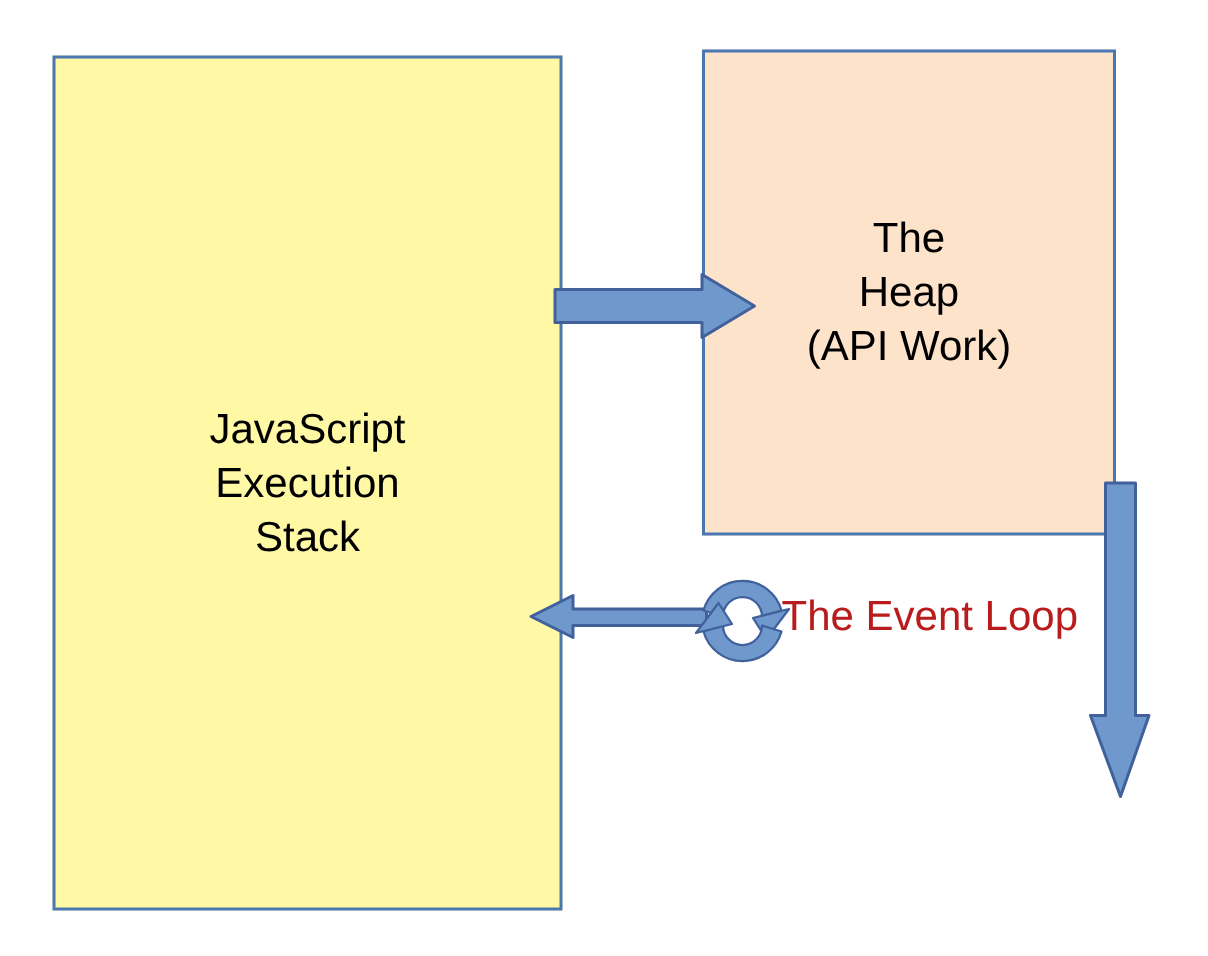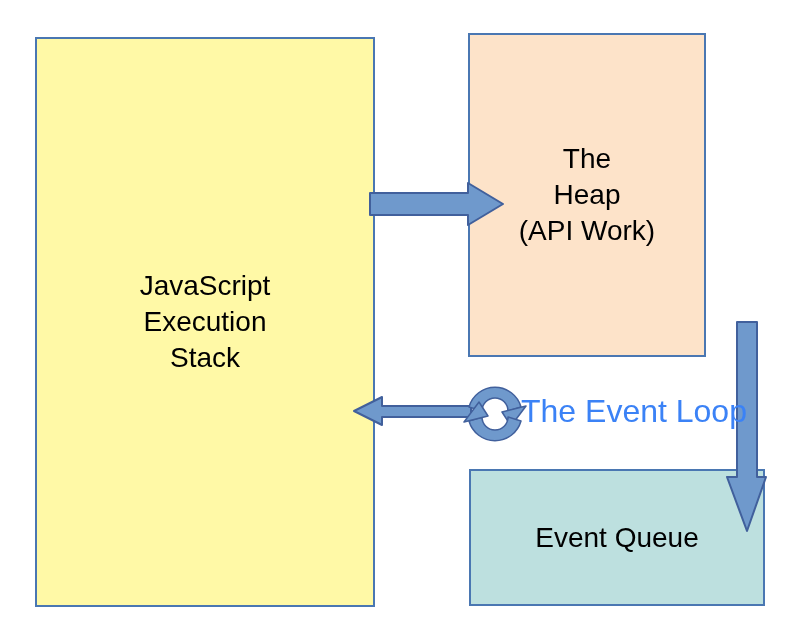--- a/index.html
+++ b/index.html
@@ -20,63 +20,60 @@
     justify-content: center;
     text-align: center;
   }
   .box-label {
     font-size: 28px;
     line-height: 36px;
     color: #000000;
     white-space: pre-line;
   }
   .box-stack { left: 35px;  top: 37px;  width: 340px; height: 570px; }
-  .box-heap  { left: 468px; top: 33px;  width: 238px; height: 324px; }
+  .box-heap  { left: 468px; top: 33px;  width: 276px; height: 324px; }
   .box-queue { left: 469px; top: 469px; width: 296px; height: 137px; }
   svg.arrow, svg.loop-icon { position: absolute; overflow: visible; }
   .arrow-shape {
     stroke: #41609c;
     stroke-width: 2;
     stroke-linejoin: round;
   }
   .loop-shape {
     stroke: #41609c;
     stroke-width: 1.5;
     stroke-linejoin: round;
   }
   .event-loop-label {
     position: absolute;
     left: 521px;
     top: 396px;
-    font-size: 32px;
+    font-size: 28px;
     line-height: 30px;
-    color: #3b82f6;
+    color: #b91c1c;
     white-space: nowrap;
   }
 </style>
 </head>
 <body>
 
 <div class="canvas">
 
   <div class="box box-stack" style="background-color: rgb(255, 249, 166); border-color: rgb(74, 119, 178);">
     <div class="box-label">JavaScript
 Execution
 Stack</div>
   </div>
 
   <div class="box box-heap" style="background-color: rgb(253, 227, 201); border-color: rgb(74, 119, 178);">
     <div class="box-label">The
 Heap
 (API Work)</div>
   </div>
 
-  <div class="box box-queue" style="background-color: rgb(189, 224, 223); border-color: rgb(74, 119, 178);">
-    <div class="box-label">Event Queue</div>
-  </div>
 
   <svg class="arrow" style="left:367px; top:180px;" width="140" height="48">
     <polygon class="arrow-shape" points="3,13 101,13 101,3 136,24 101,45 101,35 3,35" fill="#6f99cc"></polygon>
   </svg>
 
   <svg class="arrow" style="left:350px; top:394px;" width="124" height="36">
     <polygon class="arrow-shape" points="4,17 32,3 32,12 121,12 121,23 32,23 32,31" fill="#6f99cc"></polygon>
   </svg>
 
   <svg class="arrow" style="left:722px; top:318px;" width="52" height="218">

